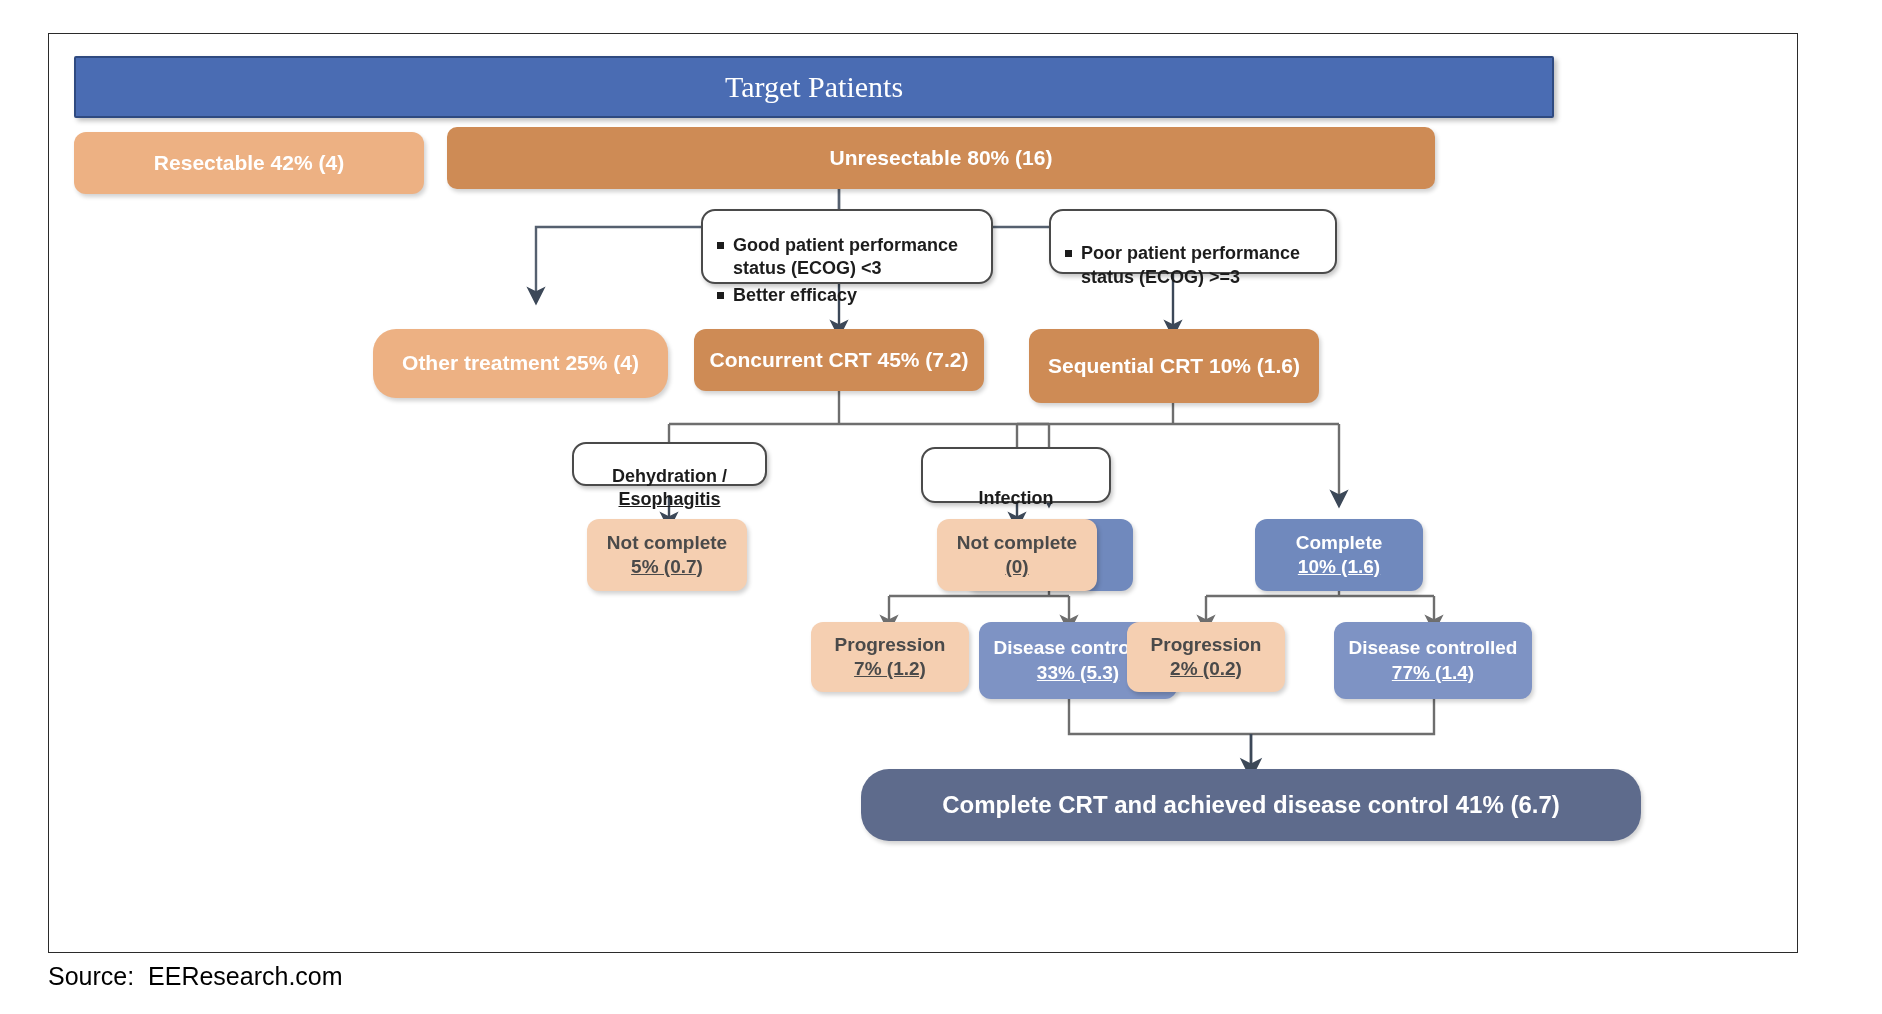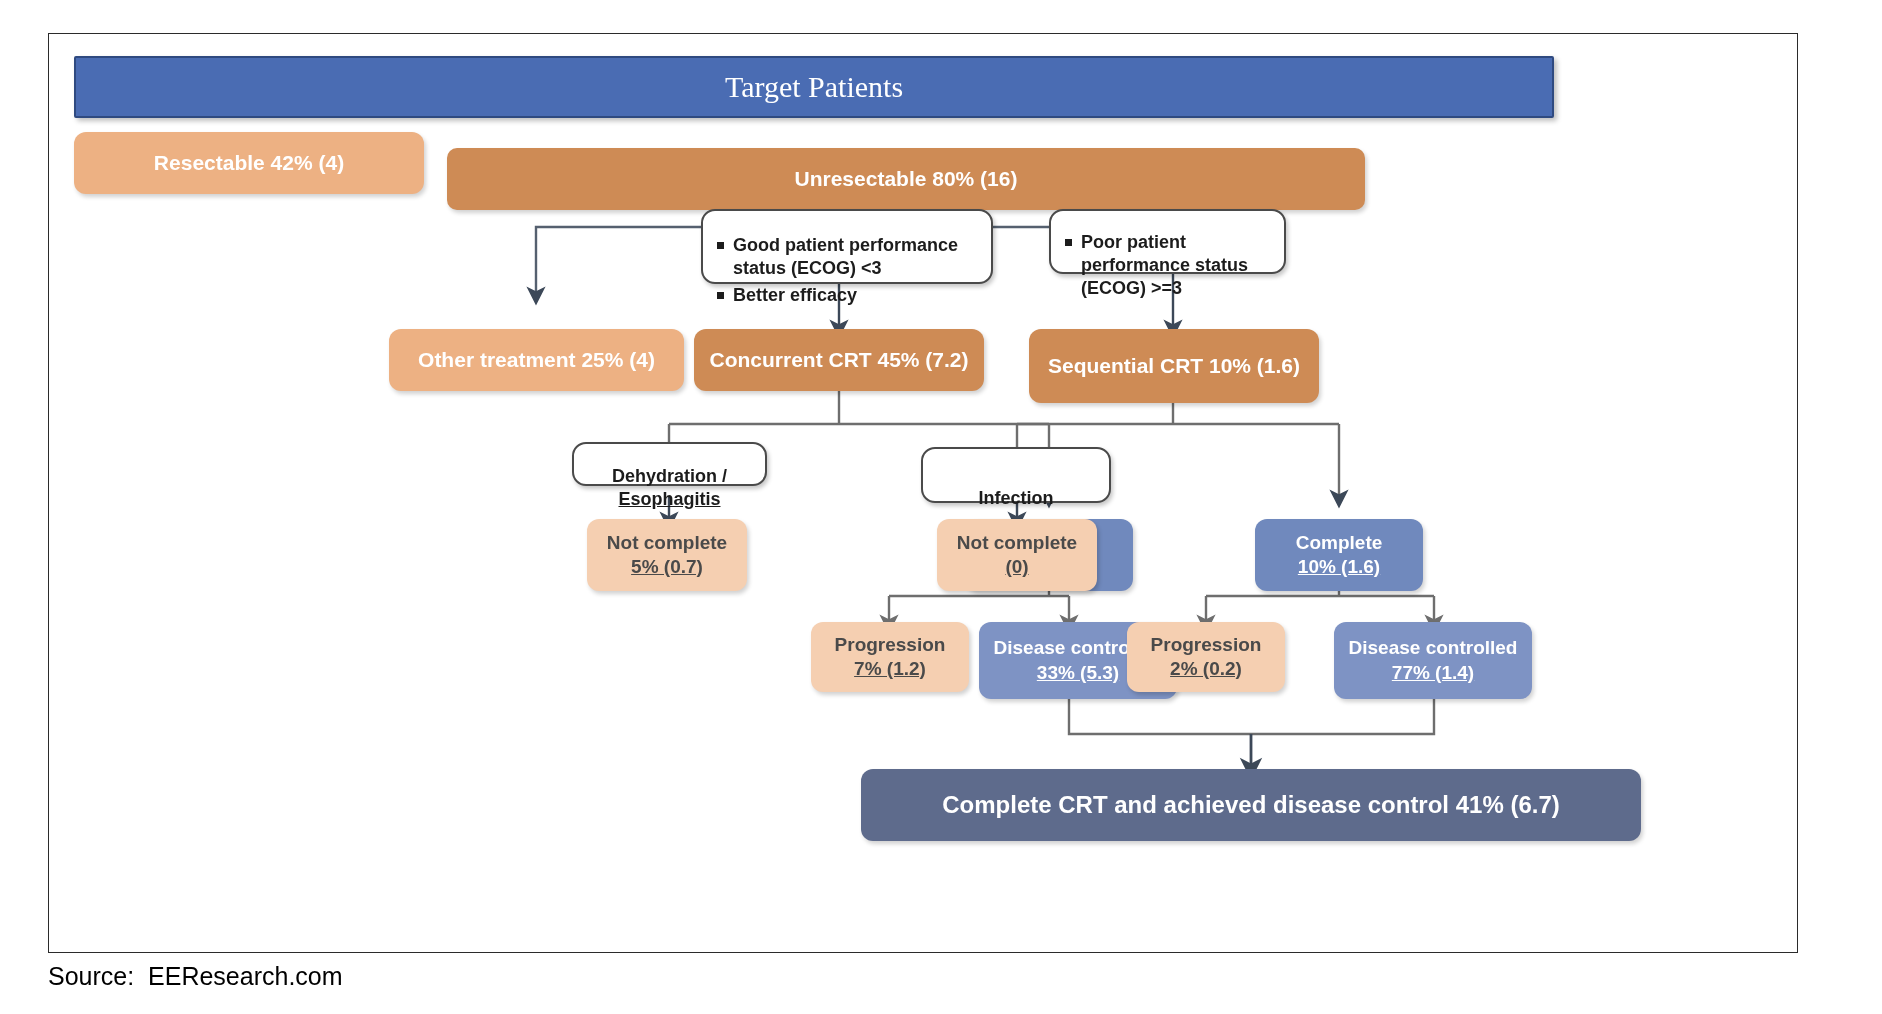--- a/index.html
+++ b/index.html
@@ -233,49 +233,49 @@
         <span class="l1">Target Patients</span>
       </div>
     </div>
 
     <div class="node n-orange-light" style="left:25px; top:98px; width:350px; height:62px;">
       <div class="lines">
         <span class="l1">Resectable 42% (4)</span>
       </div>
     </div>
 
-    <div class="node n-orange-bar" style="left:398px; top:114px; width:918px; height:62px;">
+    <div class="node n-orange-bar" style="left:398px; top:93px; width:988px; height:62px;">
       <div class="lines">
         <span class="l1">Unresectable 80% (16)</span>
       </div>
     </div>
 
     <div class="node n-callout" style="left:652px; top:175px; width:292px; height:75px;">
       <div class="lines">
         <div class="bullet-row">
           <span class="bullet-mark"></span>
           <span class="bullet-text">Good patient performance status (ECOG) &lt;3</span>
         </div>
         <div class="bullet-row">
           <span class="bullet-mark"></span>
           <span class="bullet-text">Better efficacy</span>
         </div>
       </div>
     </div>
 
-    <div class="node n-callout" style="left:1000px; top:175px; width:237px; height:65px;">
+    <div class="node n-callout" style="left:1000px; top:175px; width:288px; height:65px;">
       <div class="lines">
         <div class="bullet-row">
           <span class="bullet-mark"></span>
           <span class="bullet-text">Poor patient performance status (ECOG) &gt;=3</span>
         </div>
       </div>
     </div>
 
-    <div class="node n-orange-light" style="left:340px; top:295px; width:295px; height:62px;">
+    <div class="node n-orange-light" style="left:324px; top:295px; width:295px; height:69px;border-radius:23px;">
       <div class="lines">
         <span class="l1">Other treatment 25% (4)</span>
       </div>
     </div>
 
     <div class="node n-orange-dark" style="left:645px; top:295px; width:290px; height:62px;">
       <div class="lines">
         <span class="l1">Concurrent CRT 45% (7.2)</span>
       </div>
     </div>
@@ -348,21 +348,21 @@
       </div>
     </div>
 
     <div class="node n-blue-mid" style="left:1285px; top:588px; width:198px; height:77px;">
       <div class="lines">
         <span class="l1">Disease controlled</span>
         <span class="l2">77% (1.4)</span>
       </div>
     </div>
 
-    <div class="node n-slate" style="left:812px; top:735px; width:780px; height:72px;">
+    <div class="node n-slate" style="left:812px; top:735px; width:780px; height:72px;border-radius:28px;">
       <div class="lines">
         <span class="l1">Complete CRT and achieved disease control 41% (6.7)</span>
       </div>
     </div>
 
   </div>
 
   <div id="source-caption">Source:  EEResearch.com</div>
 
 </div>

